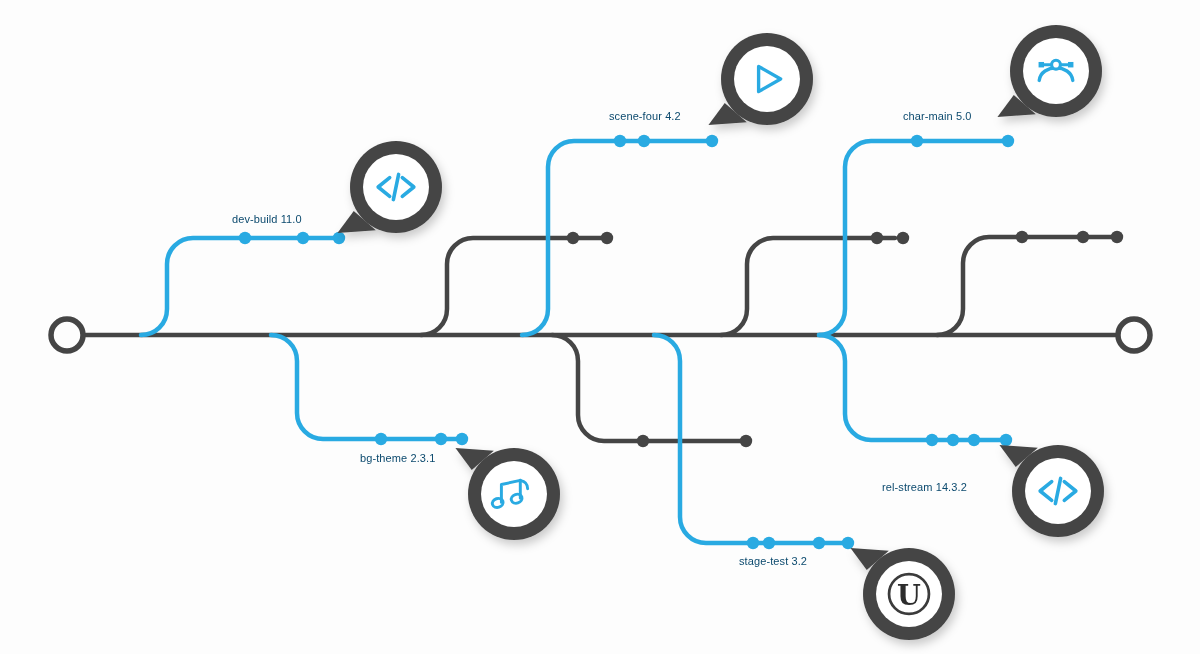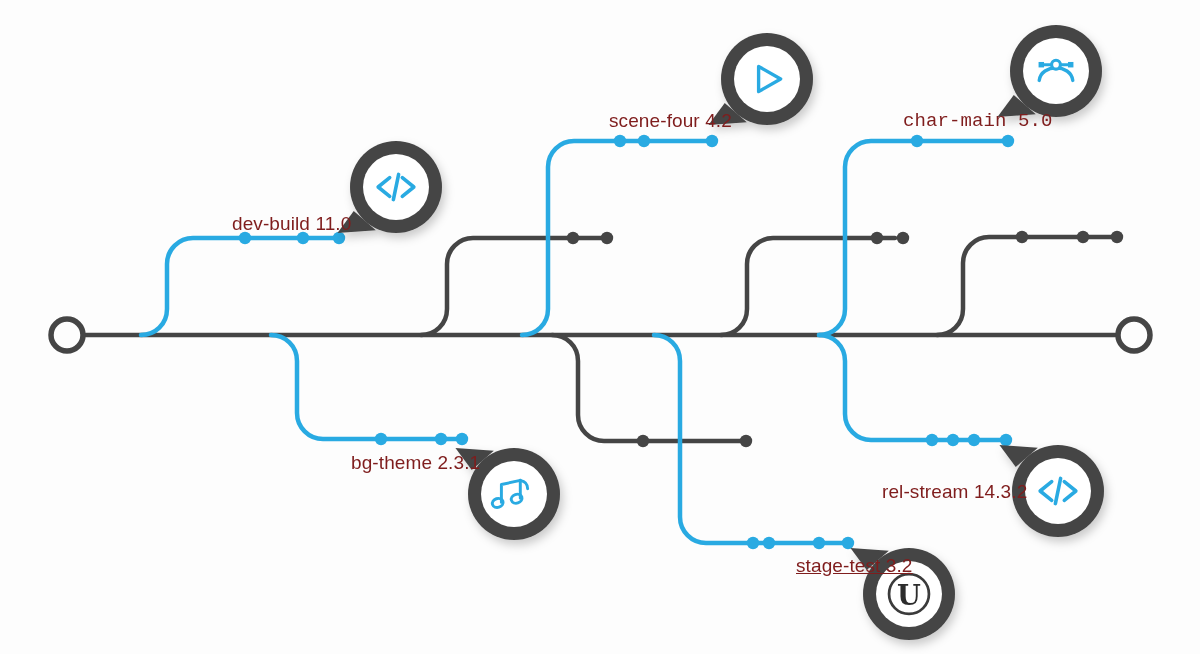--- a/index.html
+++ b/index.html
@@ -23,22 +23,22 @@
   #graph {
     position: absolute;
     left: 0;
     top: 0;
     width: 1200px;
     height: 654px;
   }
   .branch-label {
     position: absolute;
     font-family: "Liberation Sans", sans-serif;
-    font-size: 19px;
-    color: #7f1d1d;
+    font-size: 11px;
+    color: #0c4a6e;
     letter-spacing: 0.1px;
     white-space: nowrap;
     user-select: none;
   }
 </style>
 </head>
 <body>
 
 <div id="stage">
   <svg id="graph" viewBox="0 0 1200 654" xmlns="http://www.w3.org/2000/svg">
@@ -163,18 +163,18 @@
           <g transform="translate(909,594) scale(1.05)">
             <circle cx="0" cy="0" r="19" fill="none" stroke="#3b3b3b" stroke-width="2.6"></circle>
             <text x="0" y="10.5" text-anchor="middle" font-family="&quot;DejaVu Serif&quot;, serif" font-size="26" font-weight="700" fill="#2c2c2c">U</text>
           </g>
         </g>
       </g>
   </svg>
   <div id="labels">
       <div class="branch-label" style="left: 232px; top: 213px;">dev-build 11.0</div>
       <div class="branch-label" style="left: 609px; top: 110px;">scene-four 4.2</div>
-      <div class="branch-label" style="left: 903px; top: 110px; font-family: Liberation Mono, monospace;">char-main 5.0</div>
-      <div class="branch-label" style="left: 351px; top: 452px; text-align: center;">bg-theme 2.3.1</div>
-      <div class="branch-label" style="left: 796px; top: 555px; text-decoration: underline;">stage-test 3.2</div>
+      <div class="branch-label" style="left: 903px; top: 110px;">char-main 5.0</div>
+      <div class="branch-label" style="left: 360px; top: 452px; text-align: center;">bg-theme 2.3.1</div>
+      <div class="branch-label" style="left: 739px; top: 555px;">stage-test 3.2</div>
       <div class="branch-label" style="left: 882px; top: 453px; margin-top: 28px;">rel-stream 14.3.2</div>
     </div>
 </div>
 
 </body></html>

